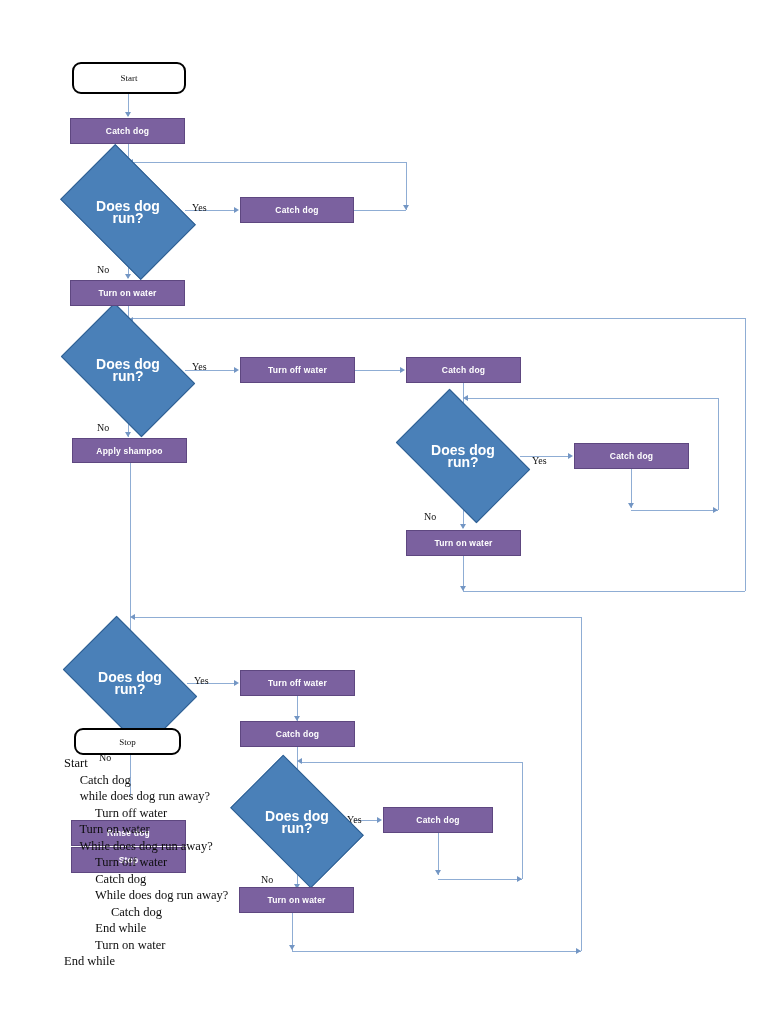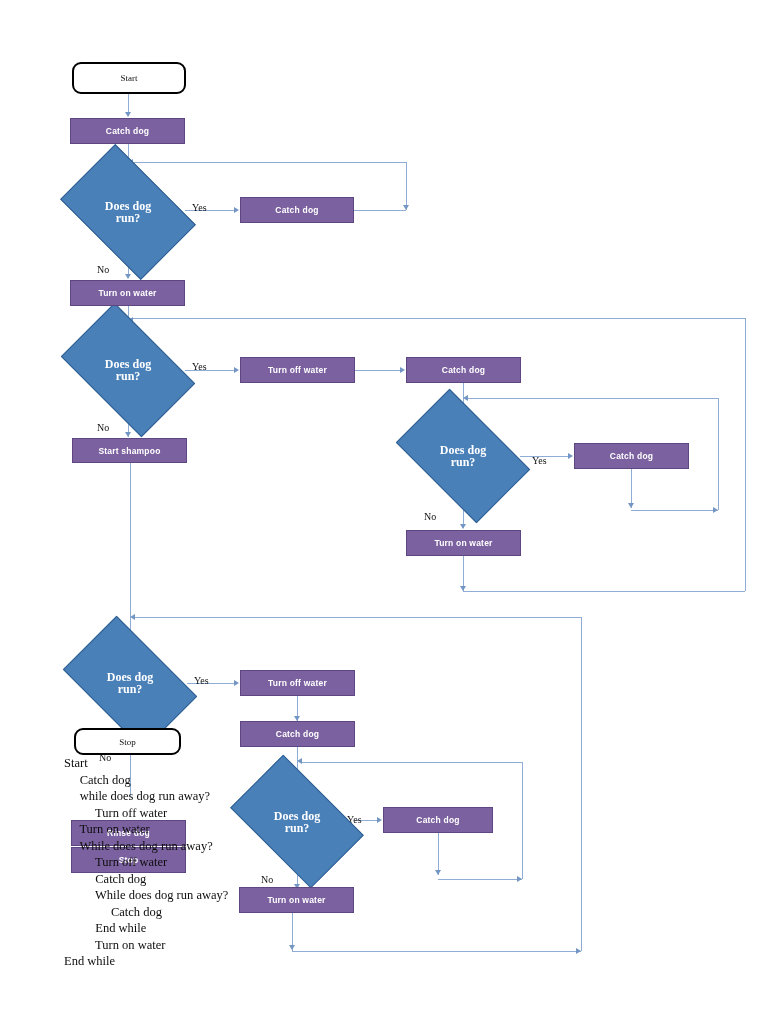--- a/index.html
+++ b/index.html
@@ -37,22 +37,22 @@
   .dec{z-index:5;}
   .dec .dia{
     position:absolute;inset:0;
     background:#4A80B8;
     border:1px solid #2E5E91;
     transform:rotate(45deg);
   }
   .dec .dtxt{
     position:relative;z-index:2;
     color:#ffffff;
-    font-family:Liberation Serif, serif;
-    font-size:12px;
+    font-family:Liberation Sans, sans-serif;
+    font-size:14px;
     font-weight:bold;
     line-height:12px;
     width:100%;
   }
 
   
   .ln{position:absolute;background:#8FADD4;z-index:2;}
   .lnh{height:1px;}
   .lnv{width:1px;}
 
@@ -197,21 +197,21 @@
 
   <div class="ln lnh" style="left:463px;top:591px;width:282px;"></div>
   <div class="ln lnv" style="left:745px;top:318px;height:273px;"></div>
   <div class="ln lnh" style="left:131px;top:318px;width:614px;"></div>
 
   <div class="ln lnv" style="left:128px;top:408px;height:29px;"></div>
   <div class="arr arr-d" style="left:124.5px;top:432px;"></div>
   <div class="elabel" style="left:97px;top:411px;">No</div>
 
   <div class="node proc" style="left:72px;top:438px;width:115px;height:25px;">
-    <span>Start shampoo</span>
+    <span>Apply shampoo</span>
   </div>
 
   <div class="ln lnv" style="left:130px;top:463px;height:183px;"></div>
   <div class="arr arr-d" style="left:126.5px;top:641px;"></div>
   <div class="arr arr-l" style="left:130px;top:613.5px;"></div>
 
   <div class="node dec" style="left:73px;top:645px;width:114px;height:76px;">
     <div class="dia"></div>
     <div class="dtxt">
       <div>Does dog</div>

